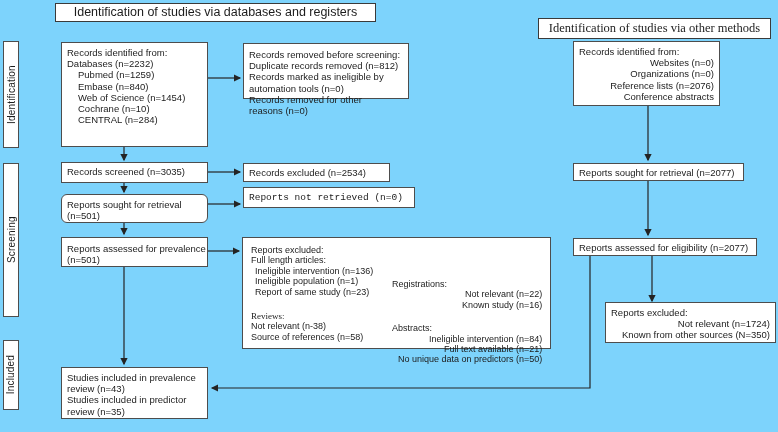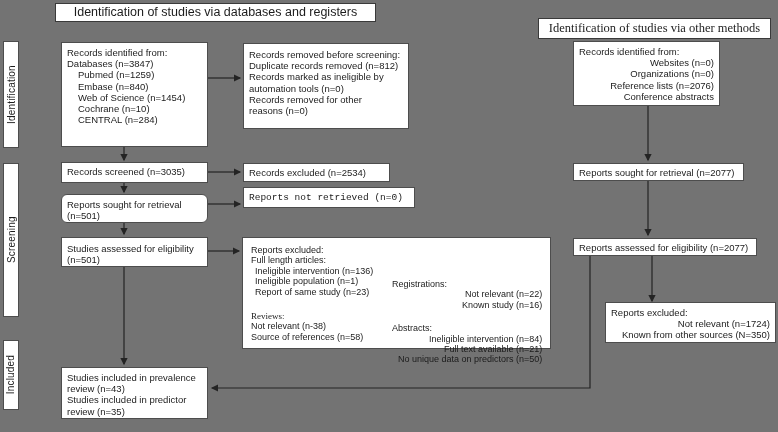--- a/index.html
+++ b/index.html
@@ -1,20 +1,20 @@
 <!DOCTYPE html>
 <html><head>
 <meta charset="utf-8">
 <style>
   html, body { margin:0; padding:0; background:#ffffff; }
   .canvas {
     position: relative;
     width: 778px;
     height: 432px;
-    background: #737373;
+    background: #7dd3fc;
     font-family: "Liberation Sans", "DejaVu Sans", sans-serif;
     color: #1c1c1c;
     overflow: hidden;
   }
   .arrows { position:absolute; left:0; top:0; pointer-events:none; }
   .box {
     position: absolute;
     box-sizing: border-box;
     background: #ffffff;
     border: 1.3px solid #4d4d4d;
@@ -91,29 +91,29 @@
   </div>
   <div class="box side" style="left:3px; top:163px; width:16px; height:154px;">
     <span>Screening</span>
   </div>
   <div class="box side" style="left:3px; top:340px; width:16px; height:70px;">
     <span>Included</span>
   </div>
 
   <div class="box" style="left:61px; top:42px; width:147px; height:105px; padding-top:4px;">
     <div class="ln">Records identified from:</div>
-    <div class="ln">Databases (n=3847)</div>
+    <div class="ln">Databases (n=2232)</div>
     <div class="ln ind10">Pubmed (n=1259)</div>
     <div class="ln ind10">Embase (n=840)</div>
     <div class="ln ind10">Web of Science (n=1454)</div>
     <div class="ln ind10">Cochrane (n=10)</div>
     <div class="ln ind10">CENTRAL (n=284)</div>
   </div>
 
-  <div class="box" style="left:243px; top:43px; width:166px; height:86px; padding-top:5px;">
+  <div class="box" style="left:243px; top:43px; width:166px; height:56px; padding-top:5px;">
     <div class="ln">Records removed before screening:</div>
     <div class="ln">Duplicate records removed (n=812)</div>
     <div class="ln">Records marked as ineligible by</div>
     <div class="ln">automation tools (n=0)</div>
     <div class="ln">Records removed for other</div>
     <div class="ln">reasons (n=0)</div>
   </div>
 
   <div class="box" style="left:61px; top:162px; width:147px; height:21px; ">
     <div class="ln">Records screened (n=3035)</div>
@@ -126,21 +126,21 @@
   <div class="box" style="left:61px; top:194px; width:147px; height:29px; padding-top:4px;border-radius:6px;">
     <div class="ln">Reports sought for retrieval</div>
     <div class="ln">(n=501)</div>
   </div>
 
   <div class="box" style="left:243px; top:187px; width:172px; height:21px; padding-top:4px;font-family:Liberation Mono, monospace;">
     <div class="ln">Reports not retrieved (n=0)</div>
   </div>
 
   <div class="box" style="left:61px; top:237px; width:147px; height:30px; padding-top:5px;">
-    <div class="ln">Studies assessed for eligibility</div>
+    <div class="ln">Reports assessed for prevalence</div>
     <div class="ln">(n=501)</div>
   </div>
 
   <div class="box bigbox" style="left:242px; top:237px; width:309px; height:112px;">
     <div class="col c1">
       <div class="ln">Reports excluded:</div>
       <div class="ln">Full length articles:</div>
       <div class="ln ind4">Ineligible intervention (n=136)</div>
       <div class="ln ind4">Ineligible population (n=1)</div>
       <div class="ln ind4">Report of same study (n=23)</div>

